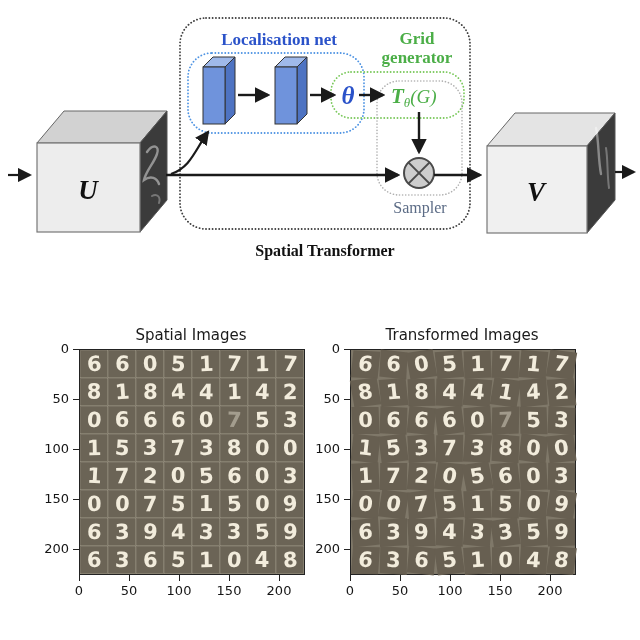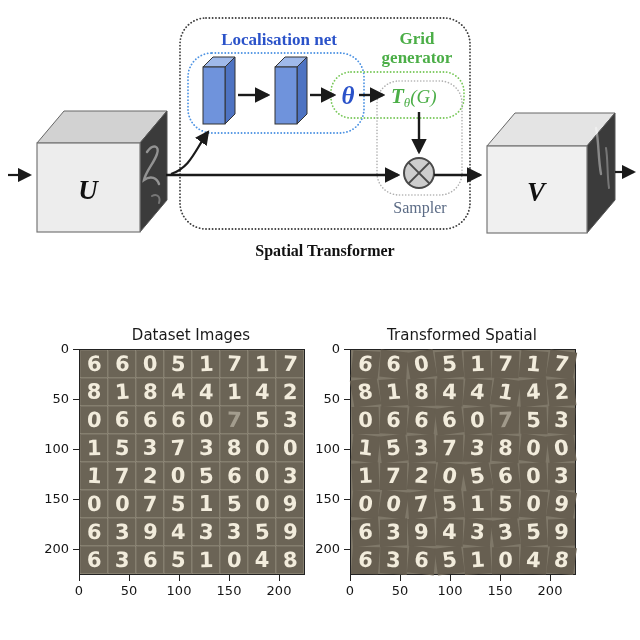--- a/index.html
+++ b/index.html
@@ -102,22 +102,22 @@
     <line x1="615" y1="172" x2="634" y2="172" stroke="#1a1a1a" stroke-width="2.2" marker-end="url(#arr)"></line>
 
     <text class="slabel" x="279" y="45" text-anchor="middle" font-size="17" fill="#2a52c9">Localisation net</text>
     <text class="slabel" x="417" y="44" text-anchor="middle" font-size="17" fill="#4bae47">Grid</text>
     <text class="slabel" x="417" y="63" text-anchor="middle" font-size="17" fill="#4bae47">generator</text>
     <text x="420" y="213" text-anchor="middle" font-family="Liberation Serif,serif" font-size="16" fill="#5b6b85">Sampler</text>
     <text class="slabel" x="325" y="256" text-anchor="middle" font-size="16" fill="#111111">Spatial Transformer</text>
   </svg>
 
   <div class="figure">
-    <div class="plot-title" style="left:191px;top:326px;">Dataset Images</div>
-    <div class="plot-title" style="left:462px;top:326px;">Transformed Spatial</div>
+    <div class="plot-title" style="left:191px;top:326px;">Spatial Images</div>
+    <div class="plot-title" style="left:462px;top:326px;">Transformed Images</div>
 
     <div class="plot-area original" id="area-0" style="left: 79px; top: 349px; background: rgb(107, 100, 86);">
         <div class="cell">
           <span class="digit" style="color: rgb(242, 236, 220); transform: rotate(-4deg);">6</span>
         </div>
         <div class="cell">
           <span class="digit" style="color: rgb(242, 236, 220); transform: rotate(1deg);">6</span>
         </div>
         <div class="cell">
           <span class="digit" style="color: rgb(242, 236, 220); transform: rotate(-3deg);">0</span>

